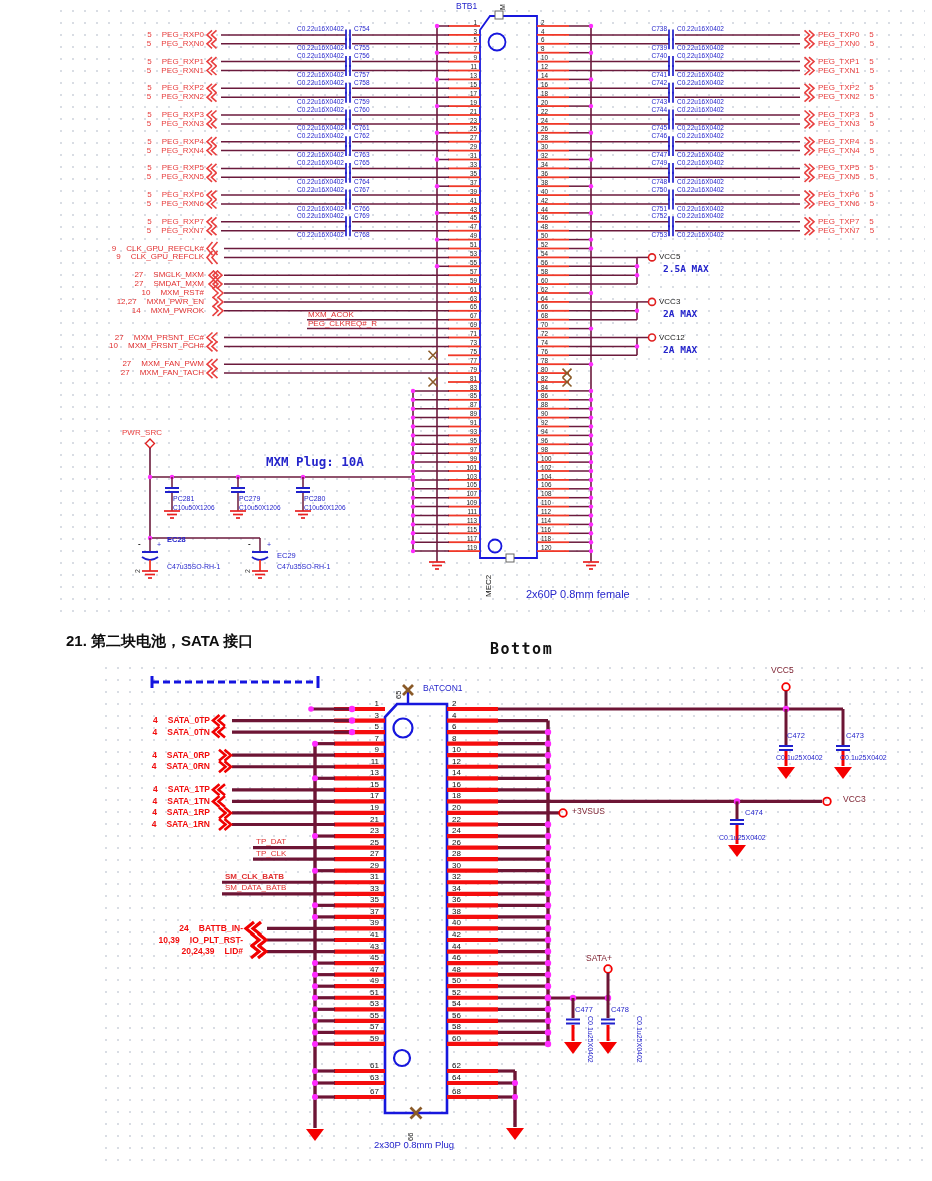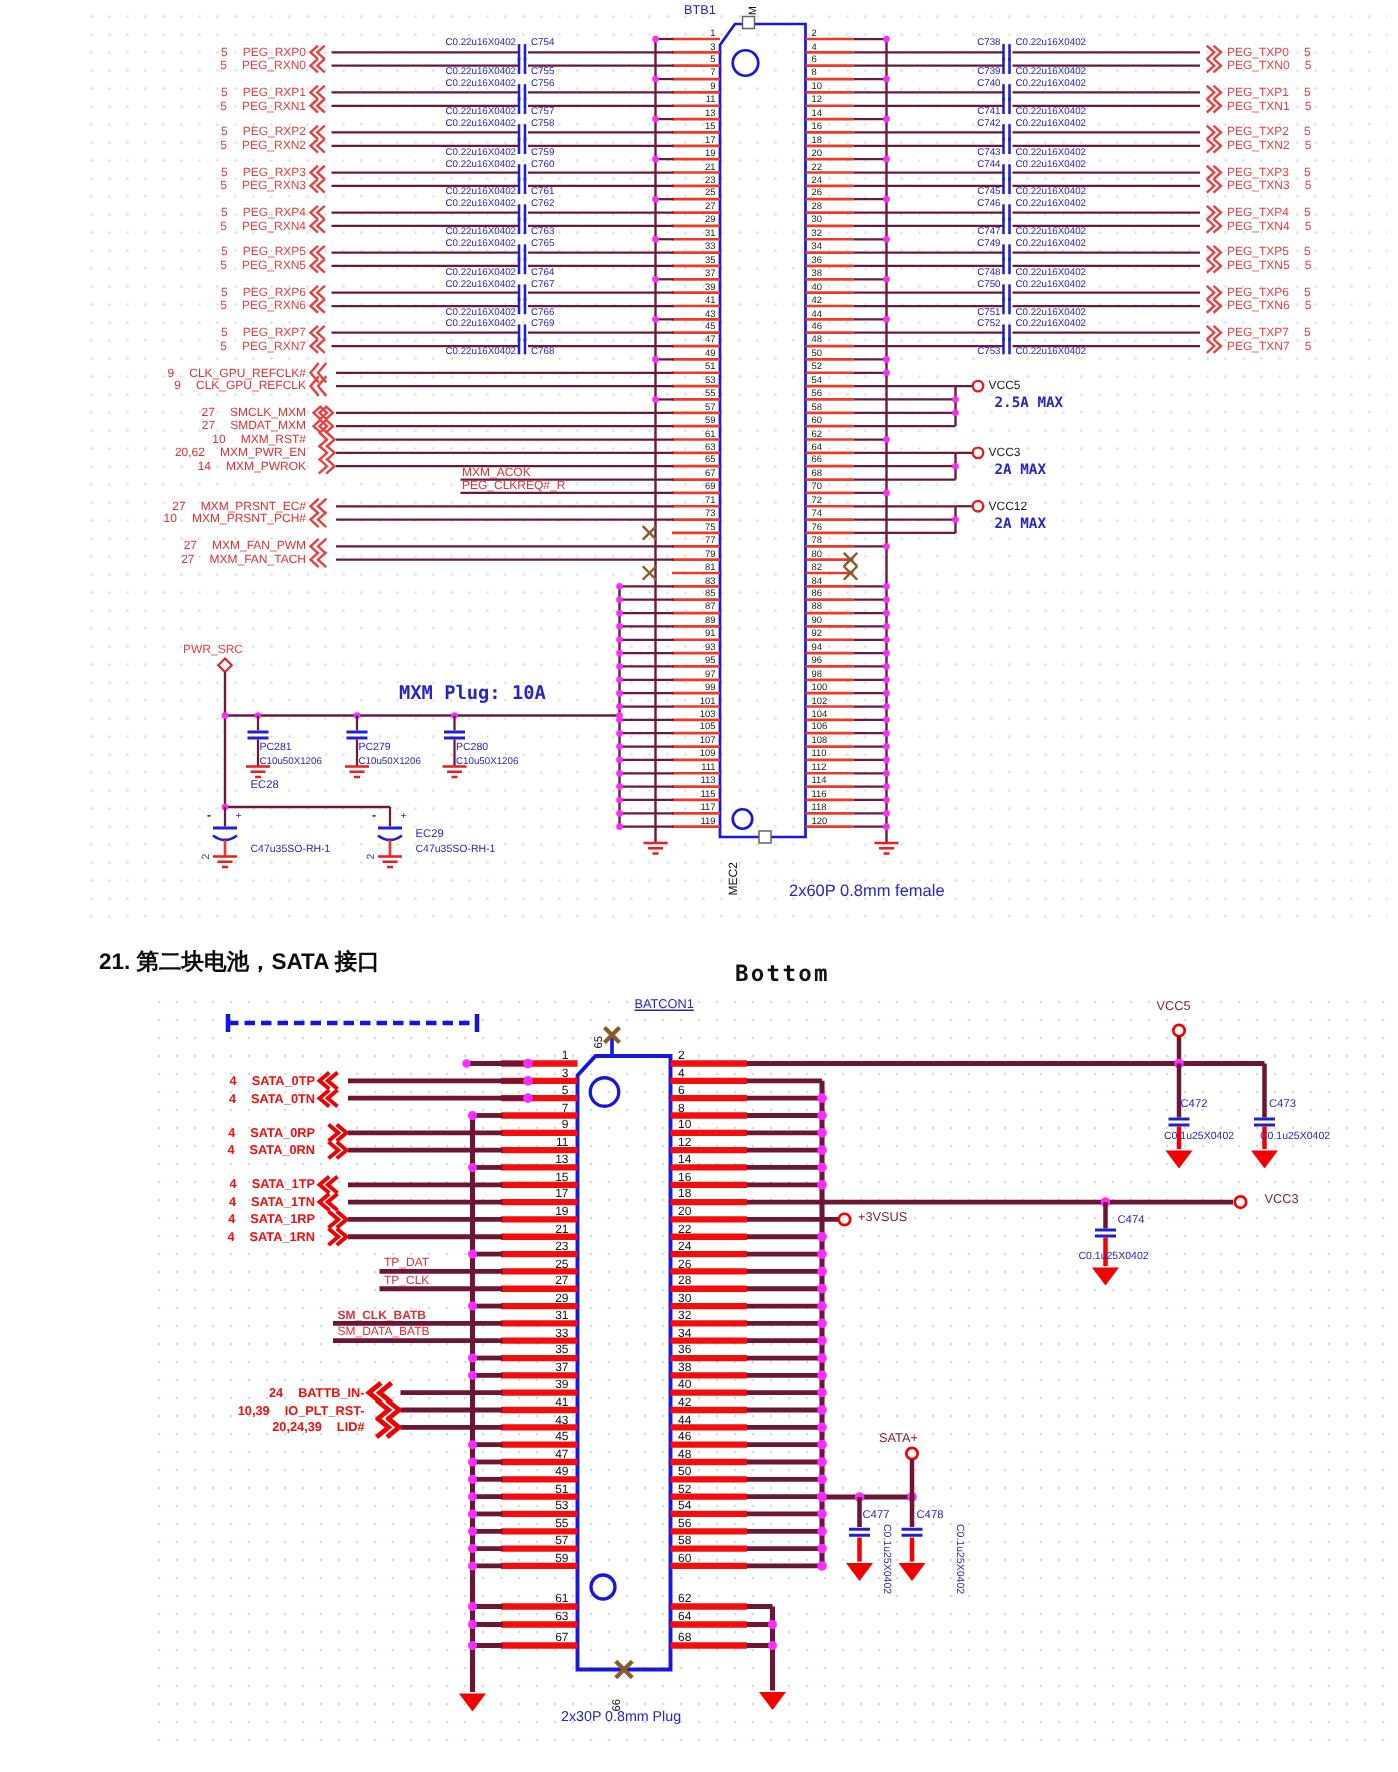--- a/index.html
+++ b/index.html
@@ -781,21 +781,21 @@
   <div id="labels">
     <div class="t" style="left:66px;top:632px;font-size:15px;font-weight:bold;color:#0d0d0d">21. 第二块电池，SATA 接口</div>
 
     <div class="t" style="left:456px;top:1px;font-size:8.5px;color:#2525cb">BTB1</div>
     <div class="t rot" style="left:499px;top:10px;font-size:7px">M</div>
     <div class="t rot" style="left:484px;top:597px;font-size:8px">MEC2</div>
     <div class="t" style="left:526px;top:588px;font-size:11px;color:#2525cb">2x60P 0.8mm female</div>
     <div class="t" style="left:122px;top:428px;font-size:8px;color:#e84040">PWR_SRC</div>
     <div class="t" style="left:266px;top:454px;font:bold 12.5px 'DejaVu Sans Mono',monospace;color:#2525cb">MXM Plug: 10A</div>
 
-    <div class="t" style="left:423px;top:664px;font-size:8.5px;color:#2525cb;text-decoration:underline">BATCON1</div>
+    <div class="t" style="left:423px;top:683px;font-size:8.5px;color:#2525cb;">BATCON1</div>
     <div class="t" style="left:490px;top:640px;font:bold 15px 'DejaVu Sans Mono',monospace;letter-spacing:1.5px">Bottom</div>
     <div class="t rot" style="left:394px;top:699px;font-size:7.5px">65</div>
     <div class="t rot" style="left:406px;top:1141px;font-size:7.5px">66</div>
     <div class="t" style="left:374px;top:1139px;font-size:9.5px;color:#2525cb">2x30P 0.8mm Plug</div>
 
     <div class="t" style="left:771px;top:665px;font-size:8.5px;color:#7c1f2e">VCC5</div>
     <div class="t" style="left:787px;top:731px;font-size:7.5px;color:#2525cb">C472</div>
     <div class="t" style="left:776px;top:754px;font-size:7px;color:#2525cb">C0.1u25X0402</div>
     <div class="t" style="left:846px;top:731px;font-size:7.5px;color:#2525cb">C473</div>
     <div class="t" style="left:840px;top:754px;font-size:7px;color:#2525cb">C0.1u25X0402</div>
@@ -1134,21 +1134,21 @@
       </div>
       <div class="t row" style="right: 728px; top: 279.1px; font-size: 8px; color: rgb(225, 48, 48);">
         <span>27</span>
         <span>SMDAT_MXM</span>
       </div>
       <div class="t row" style="right: 728px; top: 288px; font-size: 8px; color: rgb(225, 48, 48);">
         <span>10</span>
         <span>MXM_RST#</span>
       </div>
       <div class="t row" style="right: 728px; top: 296.9px; font-size: 8px; color: rgb(225, 48, 48);">
-        <span>20,62</span>
+        <span>12,27</span>
         <span>MXM_PWR_EN</span>
       </div>
       <div class="t row" style="right: 728px; top: 305.8px; font-size: 8px; color: rgb(225, 48, 48);">
         <span>14</span>
         <span>MXM_PWROK</span>
       </div>
       <div class="t row" style="right: 728px; top: 332.5px; font-size: 8px; color: rgb(225, 48, 48);">
         <span>27</span>
         <span>MXM_PRSNT_EC#</span>
       </div>
@@ -1174,21 +1174,21 @@
       <div class="t" style="left: 663px; top: 343.5px; font: bold 9.5px &quot;DejaVu Sans Mono&quot;, monospace; color: rgb(37, 37, 203);">2A MAX</div>
       <div class="t" style="left: 173px; top: 495px; font-size: 7px; color: rgb(37, 37, 203);">PC281</div>
       <div class="t" style="left: 173px; top: 504px; font-size: 6.5px; color: rgb(37, 37, 203);">C10u50X1206</div>
       <div class="t" style="left: 239px; top: 495px; font-size: 7px; color: rgb(37, 37, 203);">PC279</div>
       <div class="t" style="left: 239px; top: 504px; font-size: 6.5px; color: rgb(37, 37, 203);">C10u50X1206</div>
       <div class="t" style="left: 304px; top: 495px; font-size: 7px; color: rgb(37, 37, 203);">PC280</div>
       <div class="t" style="left: 304px; top: 504px; font-size: 6.5px; color: rgb(37, 37, 203);">C10u50X1206</div>
       <div class="t" style="left: 138px; top: 539px; font-size: 8px; font-weight: bold; color: rgb(17, 17, 17);">-</div>
       <div class="t" style="left: 157px; top: 541px; font-size: 7px; color: rgb(42, 42, 204);">+</div>
       <div class="t" style="left: 134px; top: 573px; font-size: 7px; color: rgb(68, 68, 68); transform: rotate(-90deg); transform-origin: 0px 0px;">2</div>
-      <div class="t" style="left: 167px; top: 518px; font-size: 7.5px; color: rgb(37, 37, 203);">EC28</div>
+      <div class="t" style="left: 167px; top: 535px; font-size: 7.5px; color: rgb(37, 37, 203); font-weight: bold;">EC28</div>
       <div class="t" style="left: 167px; top: 563px; font-size: 7px; color: rgb(37, 37, 203);">C47u35SO-RH-1</div>
       <div class="t" style="left: 248px; top: 539px; font-size: 8px; font-weight: bold; color: rgb(17, 17, 17);">-</div>
       <div class="t" style="left: 267px; top: 541px; font-size: 7px; color: rgb(42, 42, 204);">+</div>
       <div class="t" style="left: 244px; top: 573px; font-size: 7px; color: rgb(68, 68, 68); transform: rotate(-90deg); transform-origin: 0px 0px;">2</div>
       <div class="t" style="left: 277px; top: 551px; font-size: 7.5px; color: rgb(37, 37, 203);">EC29</div>
       <div class="t" style="left: 277px; top: 563px; font-size: 7px; color: rgb(37, 37, 203);">C47u35SO-RH-1</div>
       <div class="t" style="right: 553px; top: 699px; font-size: 8px; color: rgb(17, 17, 17);">1</div>
       <div class="t" style="left: 452px; top: 699px; font-size: 8px; color: rgb(17, 17, 17);">2</div>
       <div class="t" style="right: 553px; top: 710.55px; font-size: 8px; color: rgb(17, 17, 17);">3</div>
       <div class="t" style="left: 452px; top: 710.55px; font-size: 8px; color: rgb(17, 17, 17);">4</div>

